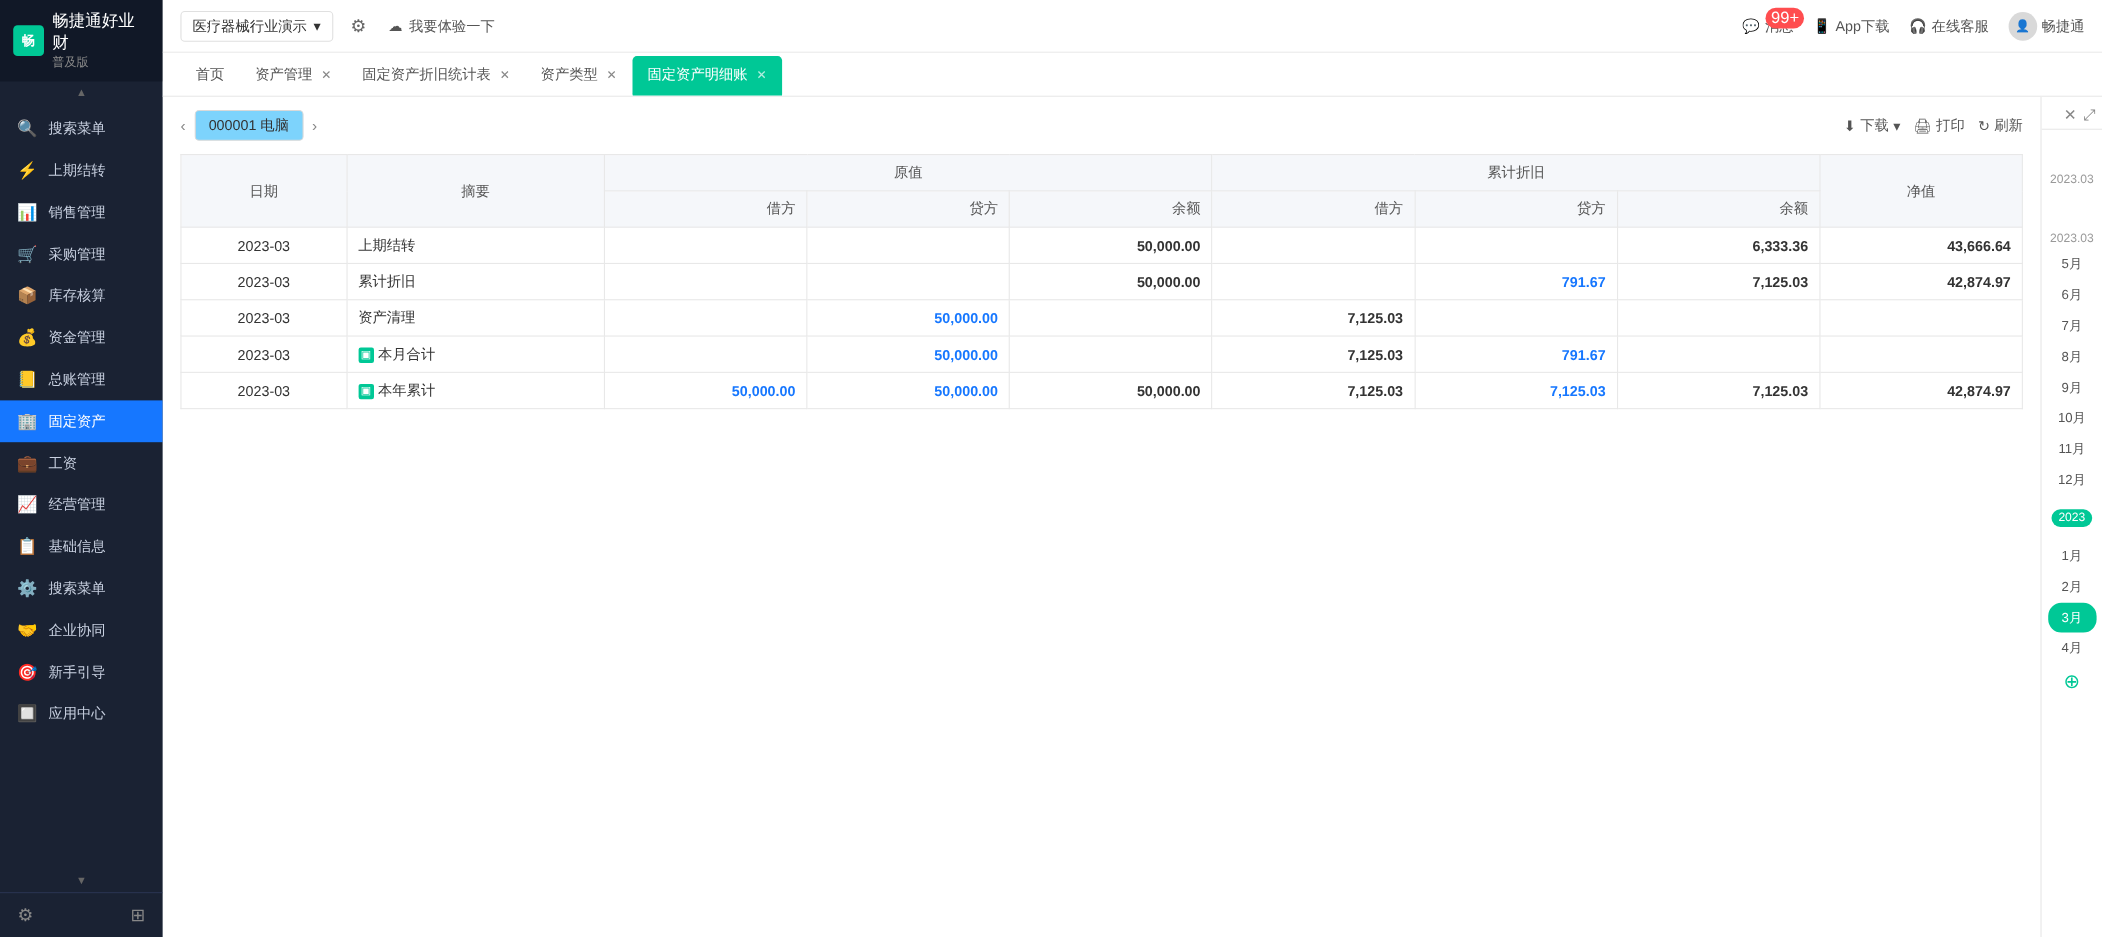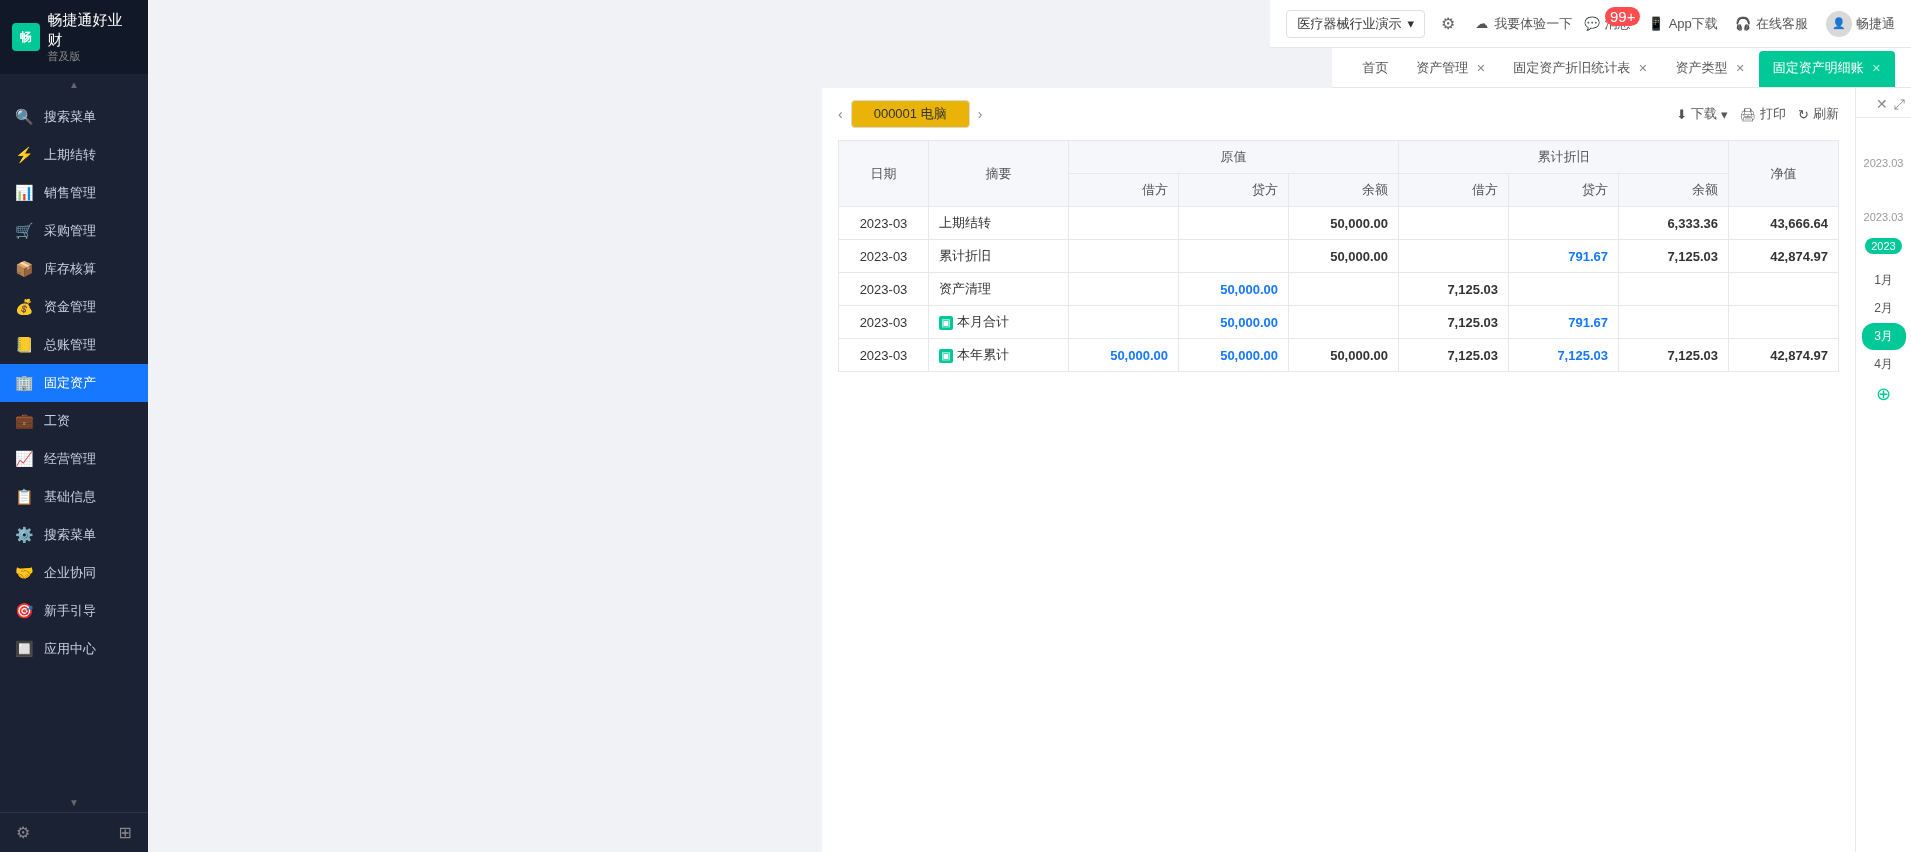--- a/index.html
+++ b/index.html
@@ -48,21 +48,21 @@
     .sidebar-item-icon { width: 18px; height: 18px; display: flex; align-items: center; justify-content: center; font-size: 15px; flex-shrink: 0; }
     .sidebar-footer {
       border-top: 1px solid #2a3450;
       display: flex; align-items: center; justify-content: space-between;
       padding: 10px 16px;
       color: #888;
     }
     .sidebar-footer-icon { font-size: 16px; cursor: pointer; }
 
     
-    .main { flex: 1; display: flex; flex-direction: column; background: #f0f2f5; min-width: 0; align-items: flex-end; }
+    .main { flex: 1; display: flex; flex-direction: column; background: #f0f2f5; min-width: 0; }
 
     
     .top-header {
       background: #fff;
       height: 48px;
       display: flex; align-items: center;
       padding: 0 16px;
       border-bottom: 1px solid #e8e8e8;
       gap: 12px;
     }
@@ -110,22 +110,22 @@
 
     
     .main-panel { flex: 1; background: #fff; padding: 12px 16px; overflow: auto; display: flex; flex-direction: column; min-width: 0; }
 
     
     .asset-nav {
       display: flex; align-items: center; gap: 8px; margin-bottom: 12px;
     }
     .asset-nav-arrow { font-size: 14px; color: #888; cursor: pointer; }
     .asset-nav-tag {
-      background: #eab308; border: 1px solid #d9d9d9;
-      border-radius: 4px; padding: 4px 22px;
+      background: #7dd3fc; border: 1px solid #d9d9d9;
+      border-radius: 4px; padding: 4px 12px;
       font-size: 13px; color: #333;
     }
     .asset-nav-actions { margin-left: auto; display: flex; align-items: center; gap: 12px; }
     .action-btn { display: flex; align-items: center; gap: 4px; font-size: 13px; color: #555; cursor: pointer; }
 
     
     .data-table { width: 100%; border-collapse: collapse; font-size: 13px; }
     .data-table th, .data-table td {
       border: 1px solid #e8e8e8;
       padding: 7px 10px;
@@ -413,20 +413,30 @@
       </table>
     </div>
 
     <div class="timeline-panel">
       <div class="panel-control-bar">
         <span style="font-size:14px;cursor:pointer;color:#888;">✕</span>
         <span style="font-size:14px;cursor:pointer;color:#888;">⤢</span>
       </div>
       <div class="timeline-section-header">2023.03</div>
       <div class="timeline-section-header">2023.03</div>
+      <div id="timeline-months-above">
+          <div class="timeline-month">5月</div>
+          <div class="timeline-month">6月</div>
+          <div class="timeline-month">7月</div>
+          <div class="timeline-month">8月</div>
+          <div class="timeline-month">9月</div>
+          <div class="timeline-month">10月</div>
+          <div class="timeline-month">11月</div>
+          <div class="timeline-month">12月</div>
+        </div>
       <div class="timeline-year-badge">2023</div>
       <div id="timeline-months-below">
           <div class="timeline-month">1月</div>
           <div class="timeline-month">2月</div>
           <div class="timeline-month active">3月</div>
           <div class="timeline-month">4月</div>
         </div>
       <div style="display:flex;align-items:center;justify-content:center;margin-top:4px;">
         <span style="font-size:18px;color:#00c896;cursor:pointer;">⊕</span>
       </div>

